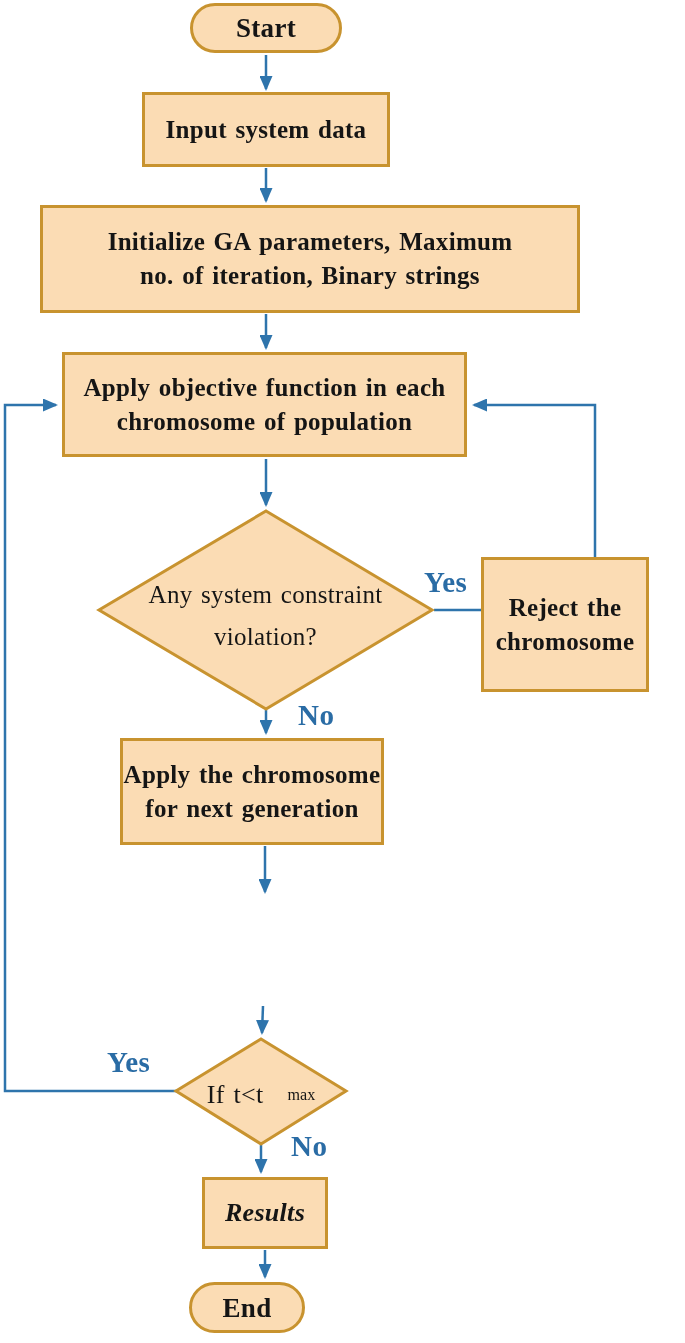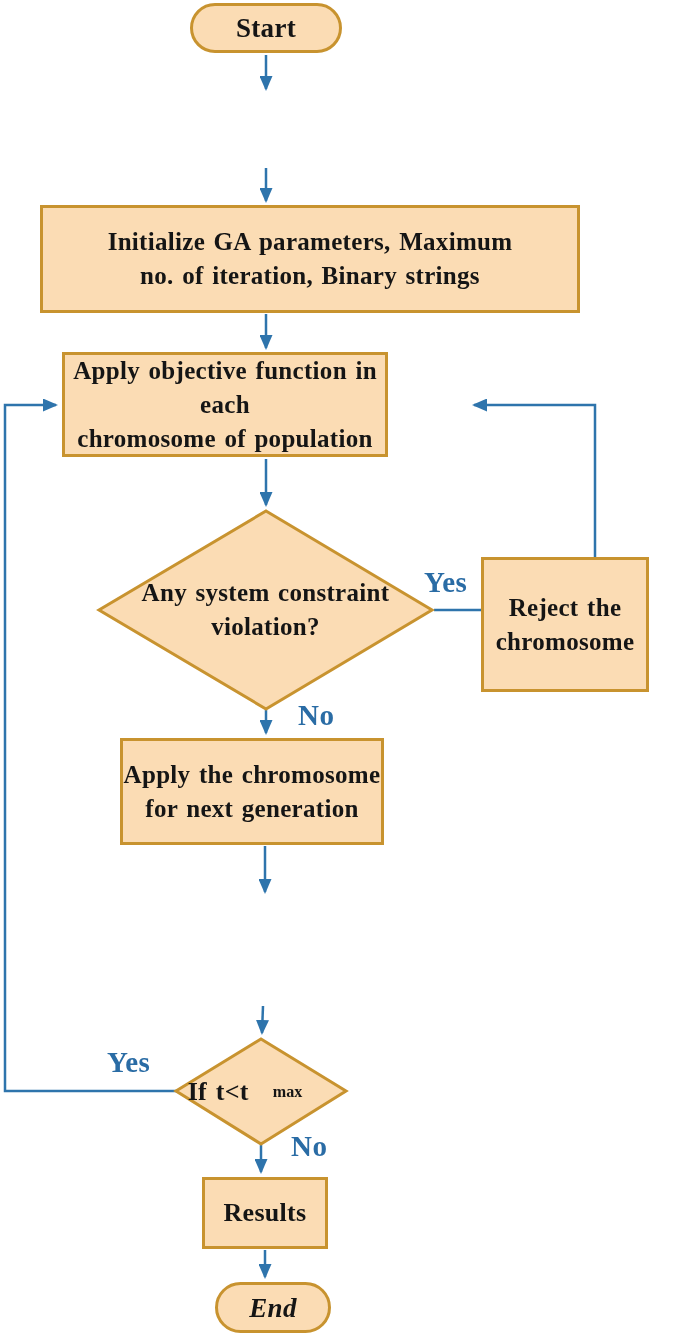--- a/index.html
+++ b/index.html
@@ -49,27 +49,26 @@
     font-size: 25px;
     line-height: 34px;
     letter-spacing: 0.3px;
     word-spacing: 2px;
   }
   .node span, .node-overlay span { white-space: pre-line; }
   .stadium { border-radius: 27px; font-size: 27px; }
   .node-overlay {
     position: absolute;
     display: flex;
-    align-items: center;
     justify-content: center;
     text-align: center;
-    font-weight: bold;
+    font-weight: normal;
     color: var(--node-text);
     font-size: 25px;
-    line-height: 34px;
+    line-height: 42px;
     letter-spacing: 0.3px;
     word-spacing: 2px;
     background: none;
     border: none;
   }
   .node-overlay sub {
     font-size: 0.62em;
     vertical-align: -0.3em;
     letter-spacing: 0;
   }
@@ -113,57 +112,60 @@
     <polyline class="edge" points="177,1091 5,1091 5,405 56,405" marker-end="url(#arrowhead)"></polyline>
 
     <polygon class="diamond" points="266,511 432,610 266,709 99,610"></polygon>
     <polygon class="diamond" points="261,1039 346,1091 261,1144 176,1091"></polygon>
   </svg>
 
   <div class="node stadium" style="left:190px; top:3px; width:152px; height:50px;">
     <span>Start</span>
   </div>
 
+  <div class="node" style="left:142px; top:92px; width:248px; height:75px;">
+    <span>Input system data</span>
+  </div>
 
   <div class="node" style="left:40px; top:205px; width:540px; height:108px;">
     <span>Initialize GA parameters, Maximum
 no. of iteration, Binary strings</span>
   </div>
 
-  <div class="node" style="left:62px; top:352px; width:326px; height:105px;">
+  <div class="node" style="left:62px; top:352px; width:405px; height:105px;">
     <span>Apply objective function in each
 chromosome of population</span>
   </div>
 
   <div class="node-overlay" style="left:99px; top:574px; width:333px; height:72px;">
     <span>Any system constraint
 violation?</span>
   </div>
 
   <div class="node" style="left:481px; top:557px; width:168px; height:135px;">
     <span>Reject the
 chromosome</span>
   </div>
 
   <div class="node" style="left:120px; top:738px; width:264px; height:107px;">
     <span>Apply the chromosome
 for next generation</span>
   </div>
 
 
-  <div class="node-overlay" style="left:160px; top:1074px; width:170px; height:35px; font-size:26px;gap:24px;">
+  <div class="node-overlay" style="left:176px; top:1074px; width:170px; height:35px; font-size:26px;gap:24px;">
     <span>If t&lt;t</span>
       <sub>max</sub>
   </div>
 
-  <div class="node" style="left:202px; top:1177px; width:126px; height:72px; font-size:26px;">
+  <div class="node" style="left:202px; top:1177px; width:126px; height:72px; font-size:26px;font-style:italic;">
     <span>Results</span>
   </div>
 
-  <div class="node stadium" style="left:215px; top:1282px; width:116px; height:51px;font-style:italic;">
+  <div class="node stadium" style="left:189px; top:1282px; width:116px; height:51px;">
     <span>End</span>
   </div>
 
   <div class="edge-label" style="left:424px; top:566px;">Yes</div>
   <div class="edge-label" style="left:298px; top:699px;">No</div>
   <div class="edge-label" style="left:107px; top:1046px;">Yes</div>
   <div class="edge-label" style="left:291px; top:1130px;">No</div>
 
 </div>
 

